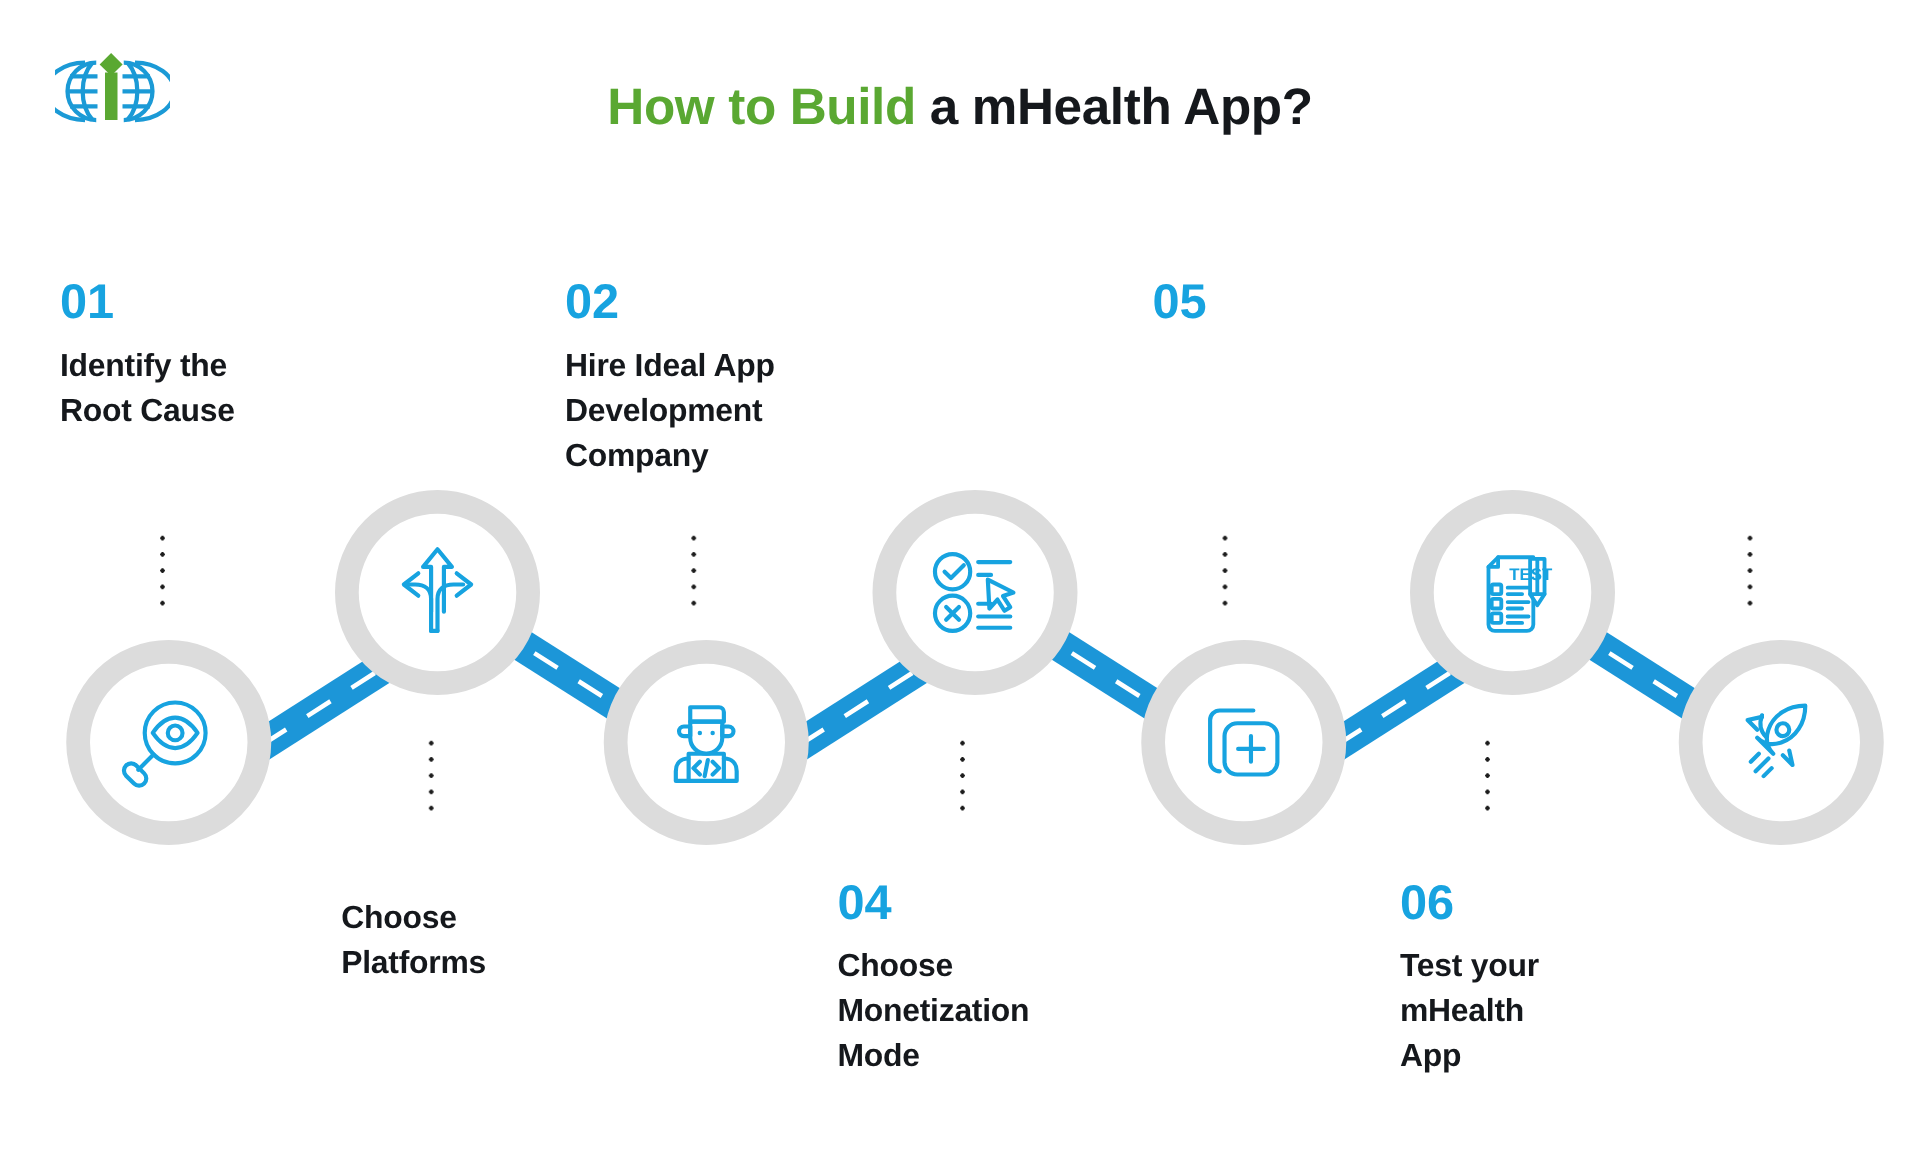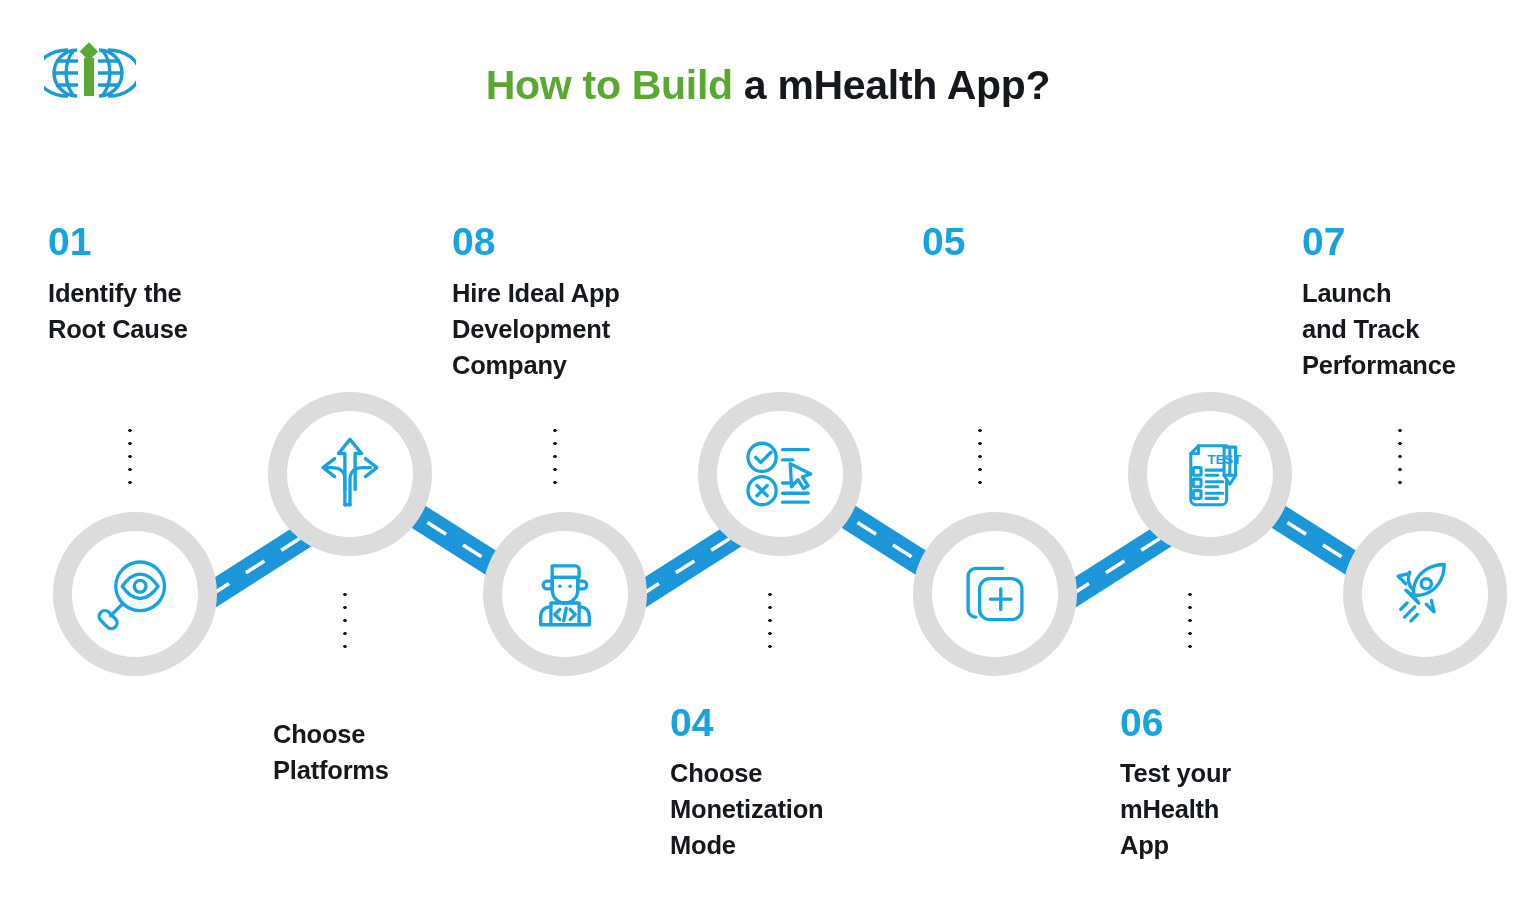--- a/index.html
+++ b/index.html
@@ -233,32 +233,28 @@
   <div class="dots" style="left:978px; top:424px; height:68px;"></div>
   <div class="dots" style="left:1188px; top:588px; height:68px;"></div>
   <div class="dots" style="left:1398px; top:424px; height:68px;"></div>
 
   <div class="step above" style="left:48px; top:222px;">
     <div class="num">01</div>
     <div class="label">Identify the<br>Root Cause</div>
   </div>
 
   <div class="step above" style="left:452px; top:222px; width:245px;">
-    <div class="num">08</div>
+    <div class="num">02</div>
     <div class="label">Hire Ideal App<br>Development<br>Company</div>
   </div>
 
   <div class="step above" style="left:922px; top:222px;">
     <div class="num">05</div>
   </div>
 
-  <div class="step above" style="left:1302px; top:222px; width:200px;">
-    <div class="num">07</div>
-    <div class="label">Launch<br>and Track<br>Performance</div>
-  </div>
 
   <div class="step below" style="left:273px; top:703px;">
     <div class="label">Choose<br>Platforms</div>
   </div>
 
   <div class="step below" style="left:670px; top:703px; width:215px;">
     <div class="num">04</div>
     <div class="label">Choose<br>Monetization<br>Mode</div>
   </div>
 

